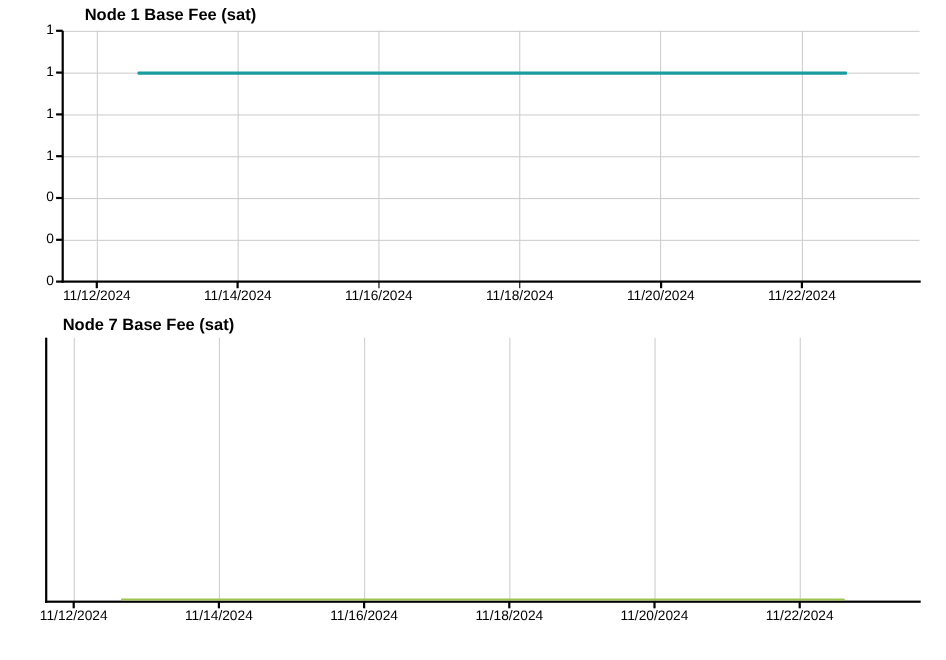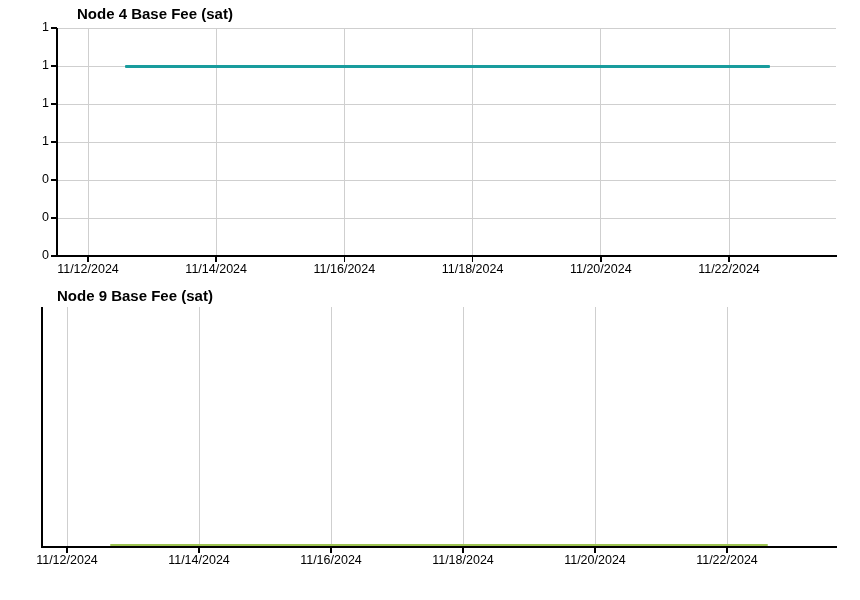--- a/index.html
+++ b/index.html
@@ -27,21 +27,21 @@
     color:#000;
     white-space:nowrap;
   }
 </style>
 </head>
 <body>
 
 <div id="screen">
 
   <section>
-    <div class="chart-title" style="left:77px;top:5px;">Node 4 Base Fee (sat)</div>
+    <div class="chart-title" style="left:77px;top:5px;">Node 1 Base Fee (sat)</div>
     <div class="layer" id="plot-0">
         <div class="gridline-v" style="left: 87.5px; top: 28px; width: 1px; height: 228px; background: rgb(207, 207, 207);"></div>
         <div class="tick" style="left: 87.25px; top: 256px; width: 1.5px; height: 6px; background: rgb(0, 0, 0);"></div>
         <div class="tick-label" style="left: 43px; top: 262px; width: 90px; text-align: center;">11/12/2024</div>
         <div class="gridline-v" style="left: 215.7px; top: 28px; width: 1px; height: 228px; background: rgb(207, 207, 207);"></div>
         <div class="tick" style="left: 215.45px; top: 256px; width: 1.5px; height: 6px; background: rgb(0, 0, 0);"></div>
         <div class="tick-label" style="left: 171.2px; top: 262px; width: 90px; text-align: center;">11/14/2024</div>
         <div class="gridline-v" style="left: 343.9px; top: 28px; width: 1px; height: 228px; background: rgb(207, 207, 207);"></div>
         <div class="tick" style="left: 343.65px; top: 256px; width: 1.5px; height: 6px; background: rgb(0, 0, 0);"></div>
         <div class="tick-label" style="left: 299.4px; top: 262px; width: 90px; text-align: center;">11/16/2024</div>
@@ -74,21 +74,21 @@
         <div class="tick-label" style="left: 21px; top: 210px; width: 28px; text-align: right;">0</div>
         <div class="tick" style="left: 51px; top: 255.25px; width: 6px; height: 1.5px; background: rgb(0, 0, 0);"></div>
         <div class="tick-label" style="left: 21px; top: 248px; width: 28px; text-align: right;">0</div>
         <div class="axis" style="left: 56px; top: 28px; width: 2px; height: 229px; background: rgb(0, 0, 0);"></div>
         <div class="axis" style="left: 56px; top: 255px; width: 781px; height: 2px; background: rgb(0, 0, 0);"></div>
         <div class="series-line" style="left: 125.178px; top: 64.5px; width: 644.846px; height: 3px; background: rgb(24, 156, 157); border-radius: 1px;"></div>
       </div>
   </section>
 
   <section>
-    <div class="chart-title" style="left:57px;top:287px;">Node 9 Base Fee (sat)</div>
+    <div class="chart-title" style="left:57px;top:287px;">Node 7 Base Fee (sat)</div>
     <div class="layer" id="plot-1">
         <div class="gridline-v" style="left: 66.5px; top: 307px; width: 1px; height: 240px; background: rgb(207, 207, 207);"></div>
         <div class="tick" style="left: 66.25px; top: 547px; width: 1.5px; height: 6px; background: rgb(0, 0, 0);"></div>
         <div class="tick-label" style="left: 22px; top: 553px; width: 90px; text-align: center;">11/12/2024</div>
         <div class="gridline-v" style="left: 198.5px; top: 307px; width: 1px; height: 240px; background: rgb(207, 207, 207);"></div>
         <div class="tick" style="left: 198.25px; top: 547px; width: 1.5px; height: 6px; background: rgb(0, 0, 0);"></div>
         <div class="tick-label" style="left: 154px; top: 553px; width: 90px; text-align: center;">11/14/2024</div>
         <div class="gridline-v" style="left: 330.5px; top: 307px; width: 1px; height: 240px; background: rgb(207, 207, 207);"></div>
         <div class="tick" style="left: 330.25px; top: 547px; width: 1.5px; height: 6px; background: rgb(0, 0, 0);"></div>
         <div class="tick-label" style="left: 286px; top: 553px; width: 90px; text-align: center;">11/16/2024</div>

